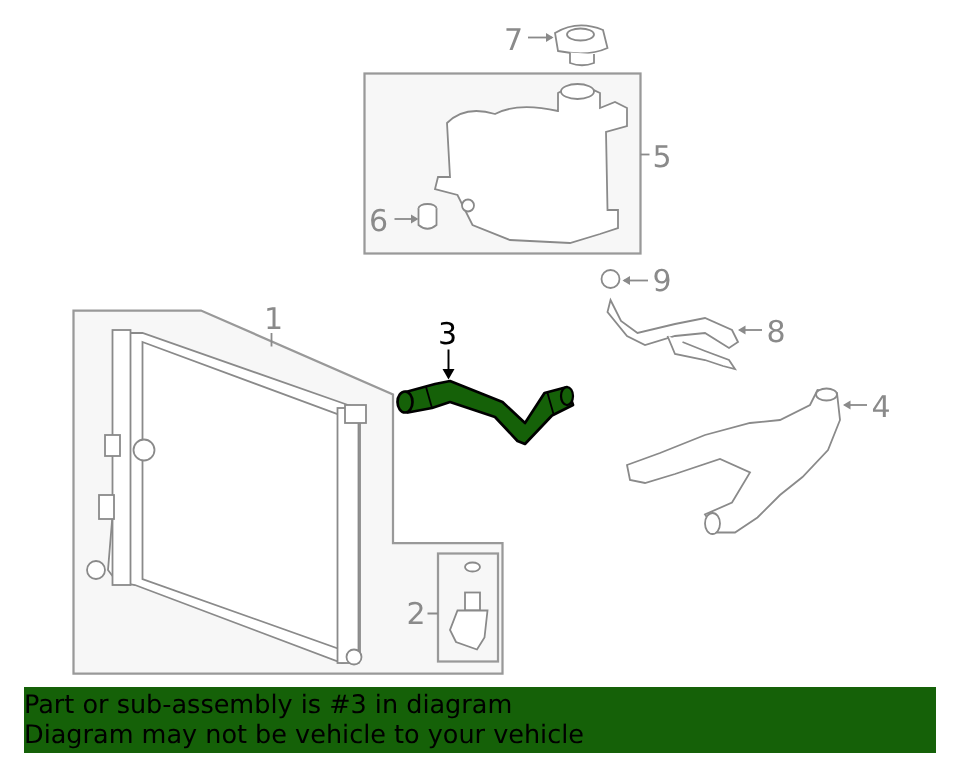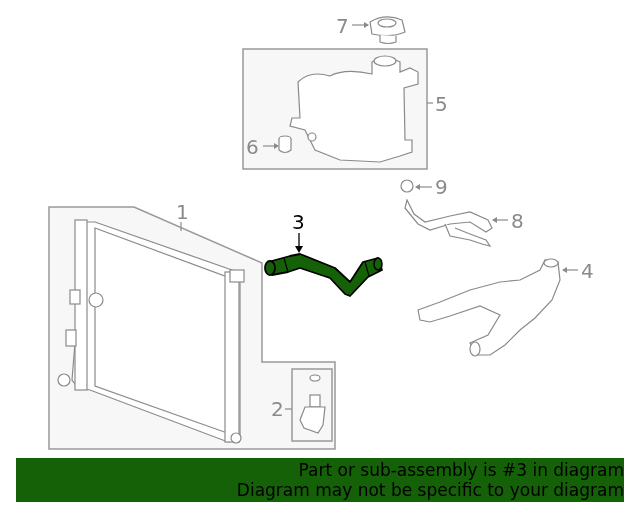--- a/index.html
+++ b/index.html
@@ -1,20 +1,20 @@
 <!DOCTYPE html>
 <html><head>
 <meta charset="utf-8">
 <style>
   html, body { margin: 0; padding: 0; }
   body { width: 640px; height: 512px; background: #ffffff; position: relative; overflow: hidden; font-family: "DejaVu Sans", sans-serif; }
   #diagram { position: absolute; left: 0; top: 0; width: 640px; height: 455px; }
   .callout { position: absolute; font-size: 20px; color: #8a8a8a; line-height: 1; }
   .callout.active { color: #000000; font-size: 20px; }
-  #banner { position: absolute; left: 16px; top: 458px; width: 608px; height: 44px; background: #156108; color: #000; text-align: right; font-size: 17px; line-height: 20px; padding-top: 2px; box-sizing: border-box; }
+  #banner { position: absolute; left: 16px; top: 458px; width: 608px; height: 44px; background: #156108; color: #000; text-align: left; font-size: 17px; line-height: 20px; padding-top: 2px; box-sizing: border-box; }
   #banner div { white-space: nowrap; }
 </style>
 </head>
 <body>
 
 <svg id="diagram" viewBox="0 0 640 455" xmlns="http://www.w3.org/2000/svg">
 
   <path d="M49 207 L134 207 L262 263 L262 362 L335 362 L335 449 L49 449 Z" fill="#f7f7f7" stroke="#999" stroke-width="1.5"></path>
 
   <g fill="#fff" stroke="#8a8a8a" stroke-width="1.2">
@@ -97,14 +97,14 @@
 <span class="callout active" style="left:292px; top:212px;">3</span>
 <span class="callout" style="left:581px; top:261px;">4</span>
 <span class="callout" style="left:435px; top:94px;">5</span>
 <span class="callout" style="left:246px; top:137px;">6</span>
 <span class="callout" style="left:336px; top:16px;">7</span>
 <span class="callout" style="left:511px; top:211px;">8</span>
 <span class="callout" style="left:435px; top:177px;">9</span>
 
 <div id="banner">
   <div>Part or sub-assembly is #3 in diagram</div>
-  <div>Diagram may not be specific to your diagram</div>
+  <div>Diagram may not be vehicle to your vehicle</div>
 </div>
 
 </body></html>

